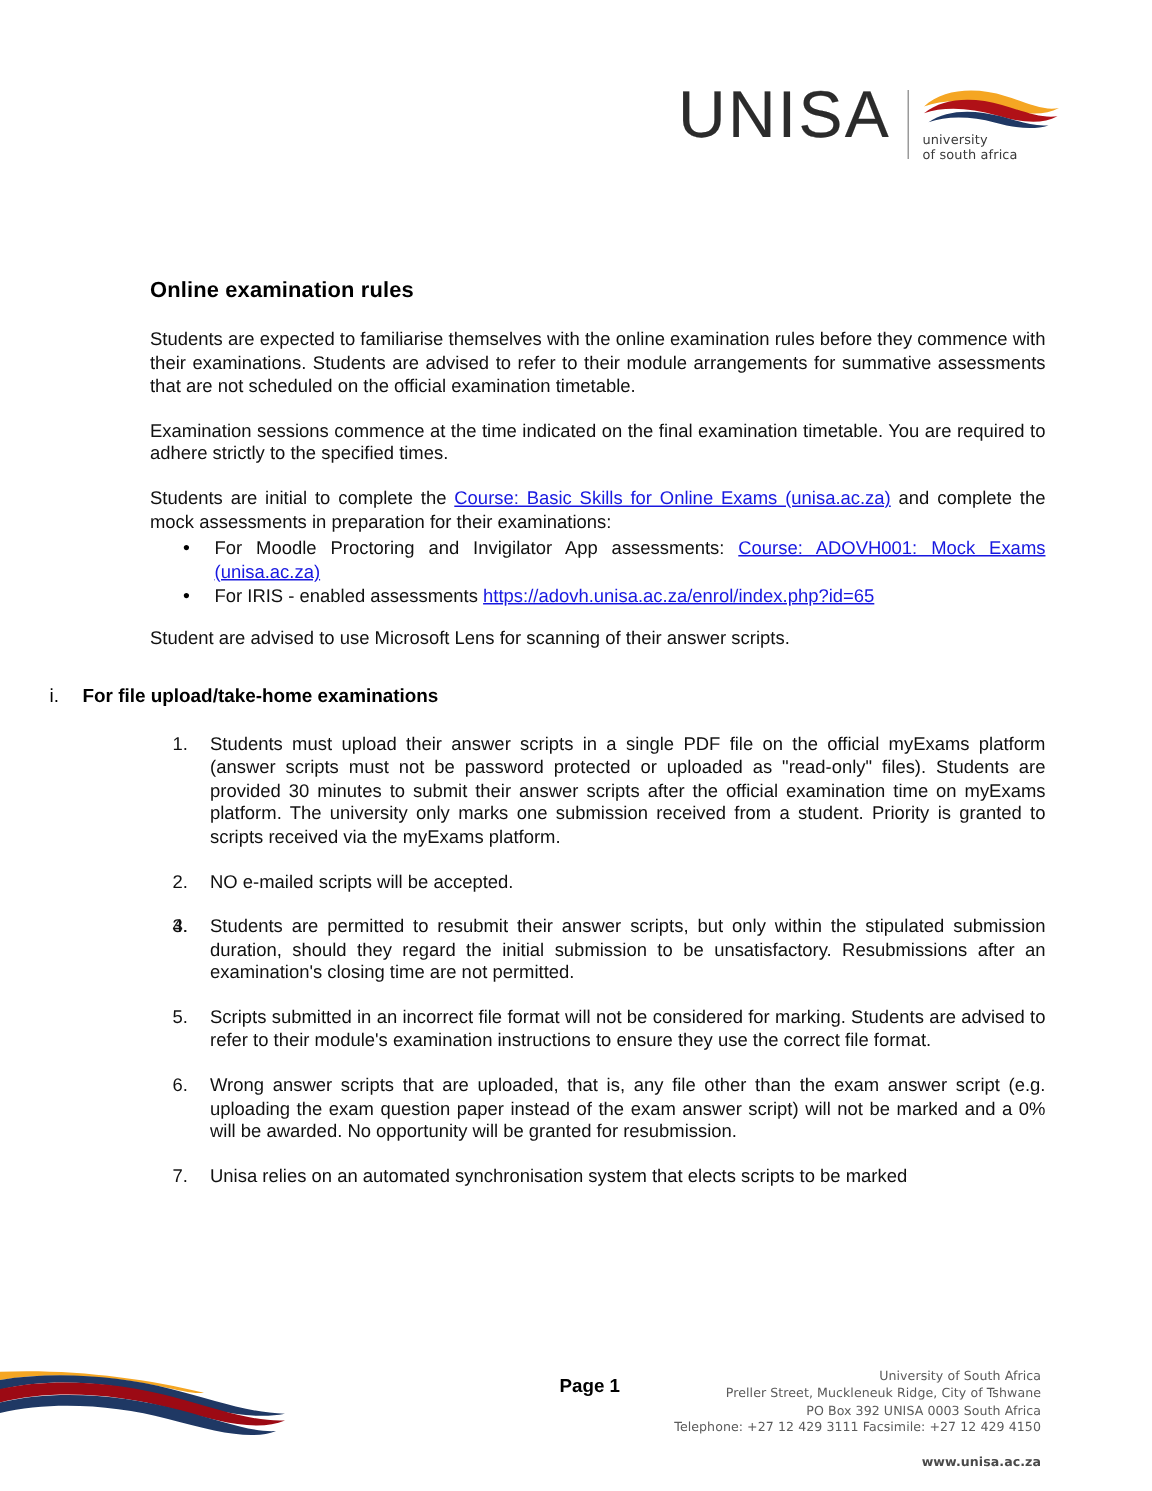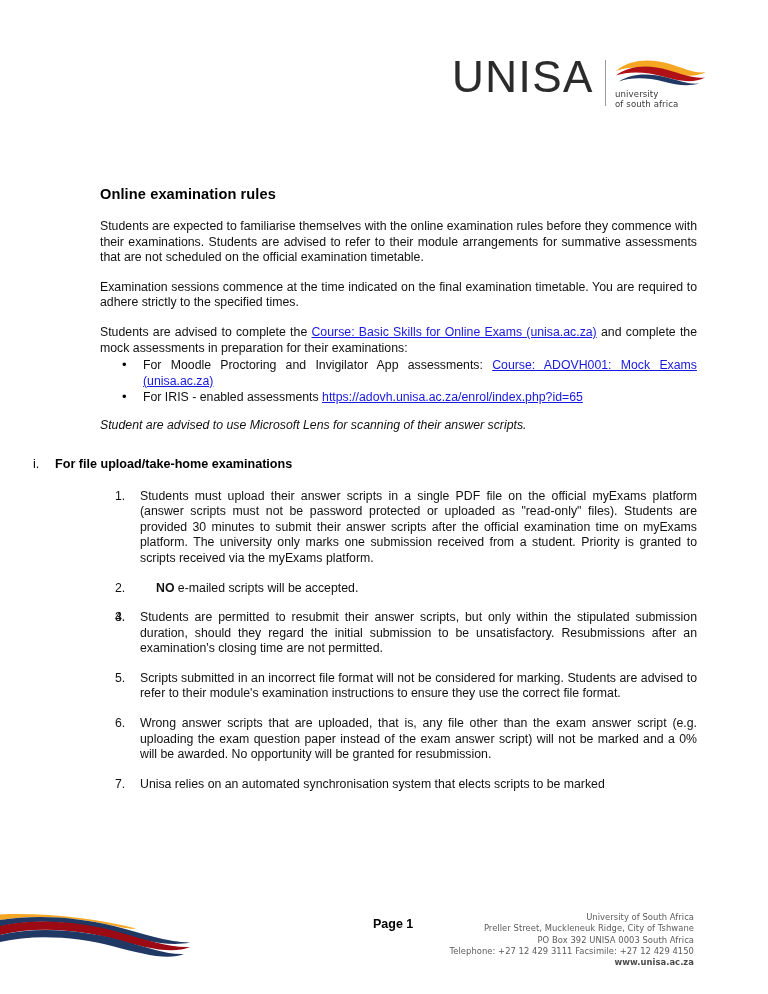--- a/index.html
+++ b/index.html
@@ -88,21 +88,20 @@
   .para {
     margin: 0 0 14px 0;
     padding: 0 71px 0 100px;
     font-size: 12.3px;
     line-height: 15.6px;
     text-align: justify;
     color: #111;
   }
   .para-wide {
     padding-right: 71px;
-    font-style: italic;
   }
   .tight {
     margin-bottom: 2px;
   }
 
   a.doclink {
     color: #1818e0;
     text-decoration: underline;
   }
 
@@ -163,21 +162,21 @@
   ol.rules > li .marker {
     position: absolute;
     left: 115px;
     top: 0;
     width: 22px;
     text-align: left;
     font-size: 12.3px;
     color: #111;
   }
   ol.rules > li.last { margin-bottom: 0; }
-  b.strongtxt { font-weight: bold; margin-left: 16px; }
+  b.strongtxt { font-weight: normal; }
 
   
   .page-footer {
     position: absolute;
     left: 0;
     bottom: 0;
     width: 768px;
     height: 94px;
   }
   .footer-swoosh {
@@ -202,20 +201,21 @@
     text-align: right;
     font-family: "DejaVu Sans", sans-serif;
     font-size: 8.4px;
     line-height: 11.3px;
     color: #5a5a5a;
     letter-spacing: 0.05px;
   }
   .footer-address .www {
     font-weight: bold;
     color: #4a4a4a;
+    margin-top: 12px;
   }
 </style>
 </head>
 <body>
 
 <div class="page-header">
   <div class="logo-block">
     <div class="logo-wordmark">UNISA</div>
     <div class="logo-divider"></div>
     <div class="logo-right">
@@ -231,21 +231,21 @@
 </div>
 
 <div class="doc-body">
 
   <h1 class="doc-title">Online examination rules</h1>
 
   <p class="para">Students are expected to familiarise themselves with the online examination rules before they commence with their examinations. Students are advised to refer to their module arrangements for summative assessments that are not scheduled on the official examination timetable.</p>
 
   <p class="para">Examination sessions commence at the time indicated on the final examination timetable. You are required to adhere strictly to the specified times.</p>
 
-  <p class="para tight"><span>Students are advised to complete the </span><a class="doclink" href="#">Course: Basic Skills for Online Exams (unisa.ac.za)</a><span> and complete the mock assessments in preparation for their examinations:</span></p>
+  <p class="para tight"><span>Students are initial to complete the </span><a class="doclink" href="#">Course: Basic Skills for Online Exams (unisa.ac.za)</a><span> and complete the mock assessments in preparation for their examinations:</span></p>
 
   <ul class="bullets">
     <li><span>For Moodle Proctoring and Invigilator App assessments: </span><a class="doclink" href="#">Course: ADOVH001: Mock Exams (unisa.ac.za)</a></li>
     <li><span>For IRIS - enabled assessments </span><a class="doclink" href="#">https://adovh.unisa.ac.za/enrol/index.php?id=65</a></li>
   </ul>
 
   <p class="para para-wide">Student are advised to use Microsoft Lens for scanning of their answer scripts.</p>
 
   <div class="section-head">
     <span class="roman">i.</span><span>For file upload/take-home examinations</span>

